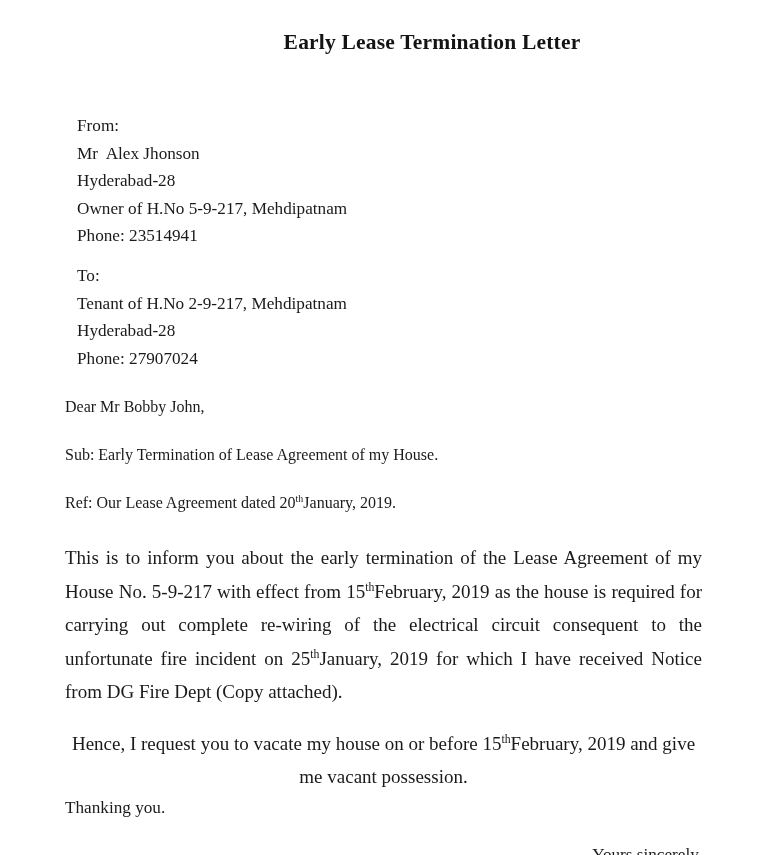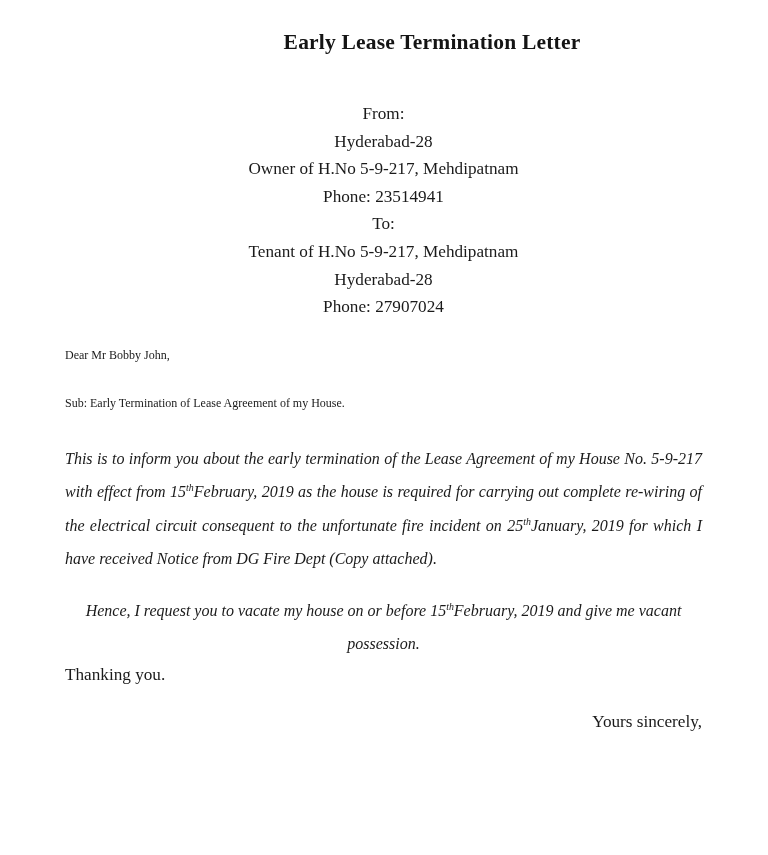--- a/index.html
+++ b/index.html
@@ -44,42 +44,40 @@
     position: absolute;
     left: 65px;
     top: 100px;
     width: 637px;
   }
 
   
   .addr-block {
     font-size: 17.2px;
     line-height: 27.6px;
-    margin: 0;
-    text-align: center;
+    margin: 12px;
   }
   .addr-line {
     white-space: pre;
   }
 
   
   .stanza {
-    font-size: 12px;
+    font-size: 16px;
     line-height: 27px;
     margin-top: 21px;
   }
 
   
   .para {
-    font-size: 16px;
+    font-size: 19px;
     line-height: 33.5px;
     text-align: justify;
     text-justify: inter-word;
     margin-top: 18px;
-    font-style: italic;
   }
   .para.first { margin-top: 25px; }
   .para.loose { text-align: center; }
 
   
   sup.ord {
     font-size: 0.62em;
     vertical-align: super;
     line-height: 0;
     letter-spacing: 0;
@@ -96,36 +94,40 @@
 <body>
 
 <div class="page">
 
   <div class="doc-title">Early Lease Termination Letter</div>
 
   <div class="content">
 
     <div class="addr-block">
       <div class="addr-line">From:</div>
+      <div class="addr-line">Mr  Alex Jhonson</div>
       <div class="addr-line">Hyderabad-28</div>
       <div class="addr-line">Owner of H.No 5-9-217, Mehdipatnam</div>
       <div class="addr-line">Phone: 23514941</div>
     </div>
 
     <div class="addr-block">
       <div class="addr-line">To:</div>
-      <div class="addr-line">Tenant of H.No 5-9-217, Mehdipatnam</div>
+      <div class="addr-line">Tenant of H.No 2-9-217, Mehdipatnam</div>
       <div class="addr-line">Hyderabad-28</div>
       <div class="addr-line">Phone: 27907024</div>
     </div>
 
     <div class="stanza">Dear Mr Bobby John,</div>
 
     <div class="stanza">Sub: Early Termination of Lease Agreement of my House.</div>
 
+    <div class="stanza">
+      <span>Ref: Our Lease Agreement dated 20</span><sup class="ord">th</sup><span>January, 2019.</span>
+    </div>
 
     <div class="para first">
       <span>This is to inform you about the early termination of the Lease Agreement of my House No. 5-9-217 with effect from 15</span><sup class="ord">th</sup><span>February, 2019 as the house is required for carrying out complete re-wiring of the electrical circuit consequent to the unfortunate fire incident on 25</span><sup class="ord">th</sup><span>January, 2019 for which I have received Notice from DG Fire Dept (Copy attached).</span>
     </div>
 
     <div class="para loose">
       <span>Hence, I request you to vacate my house on or before 15</span><sup class="ord">th</sup><span>February, 2019 and give me vacant possession.</span>
     </div>
 
     <div class="closing-line">Thanking you.</div>

